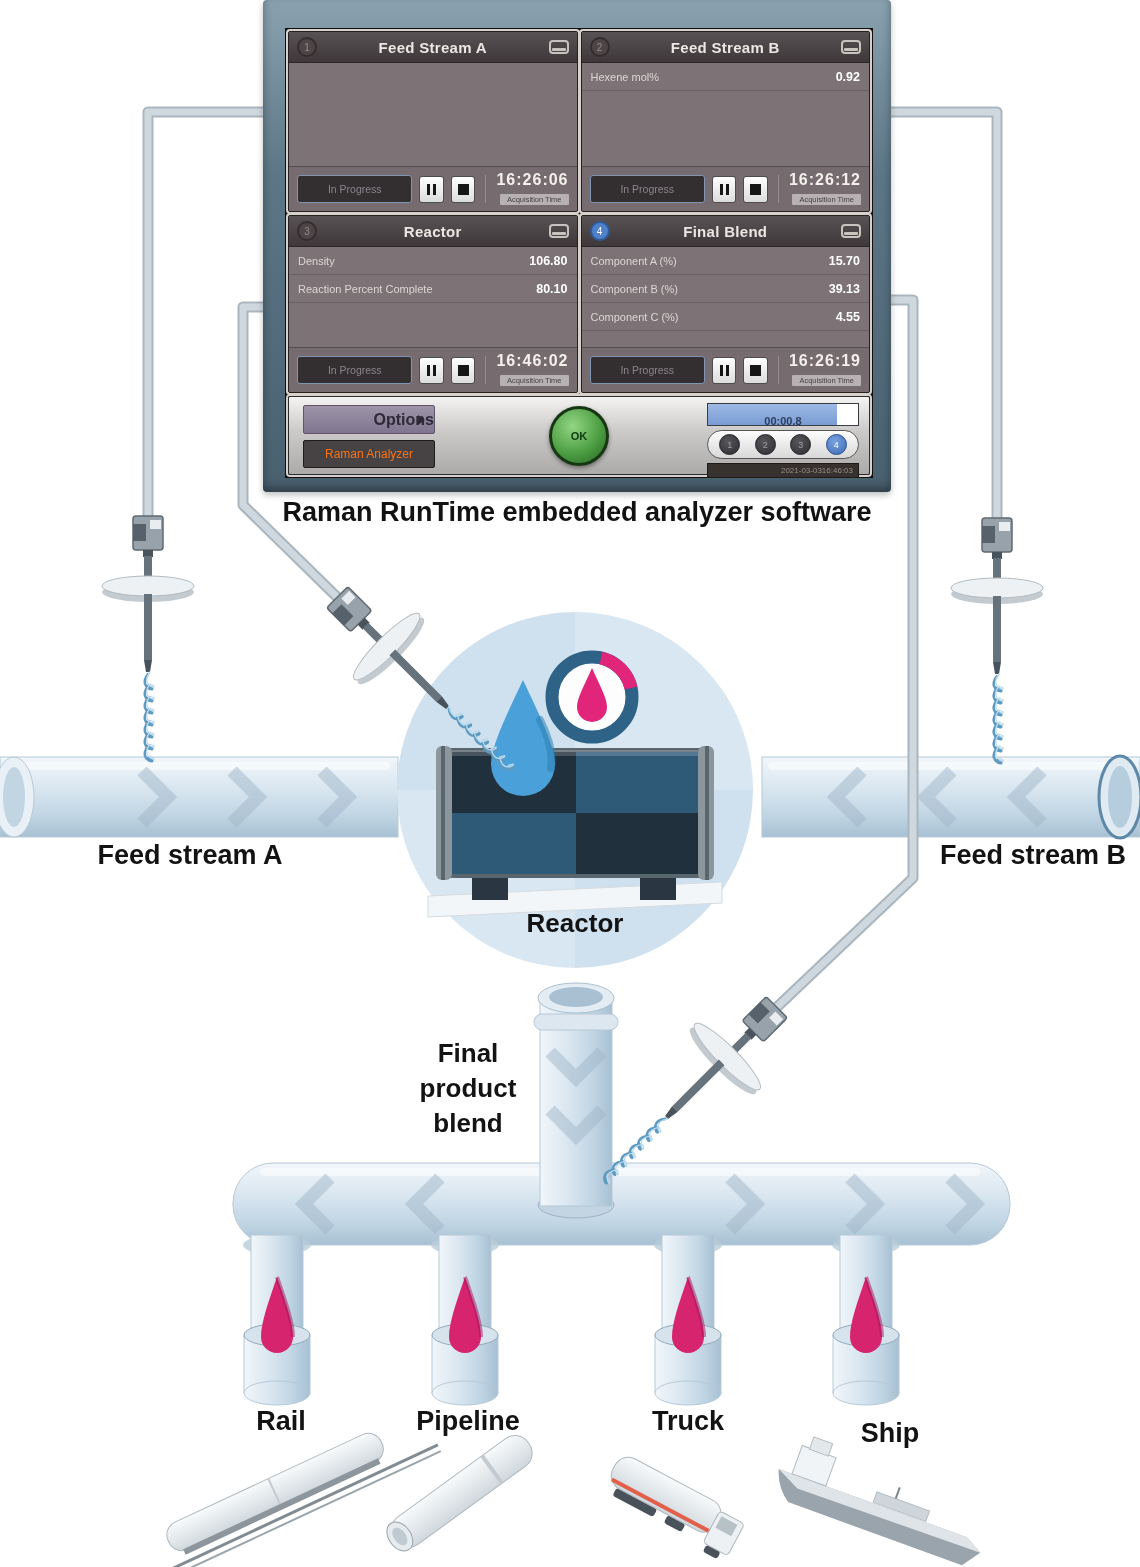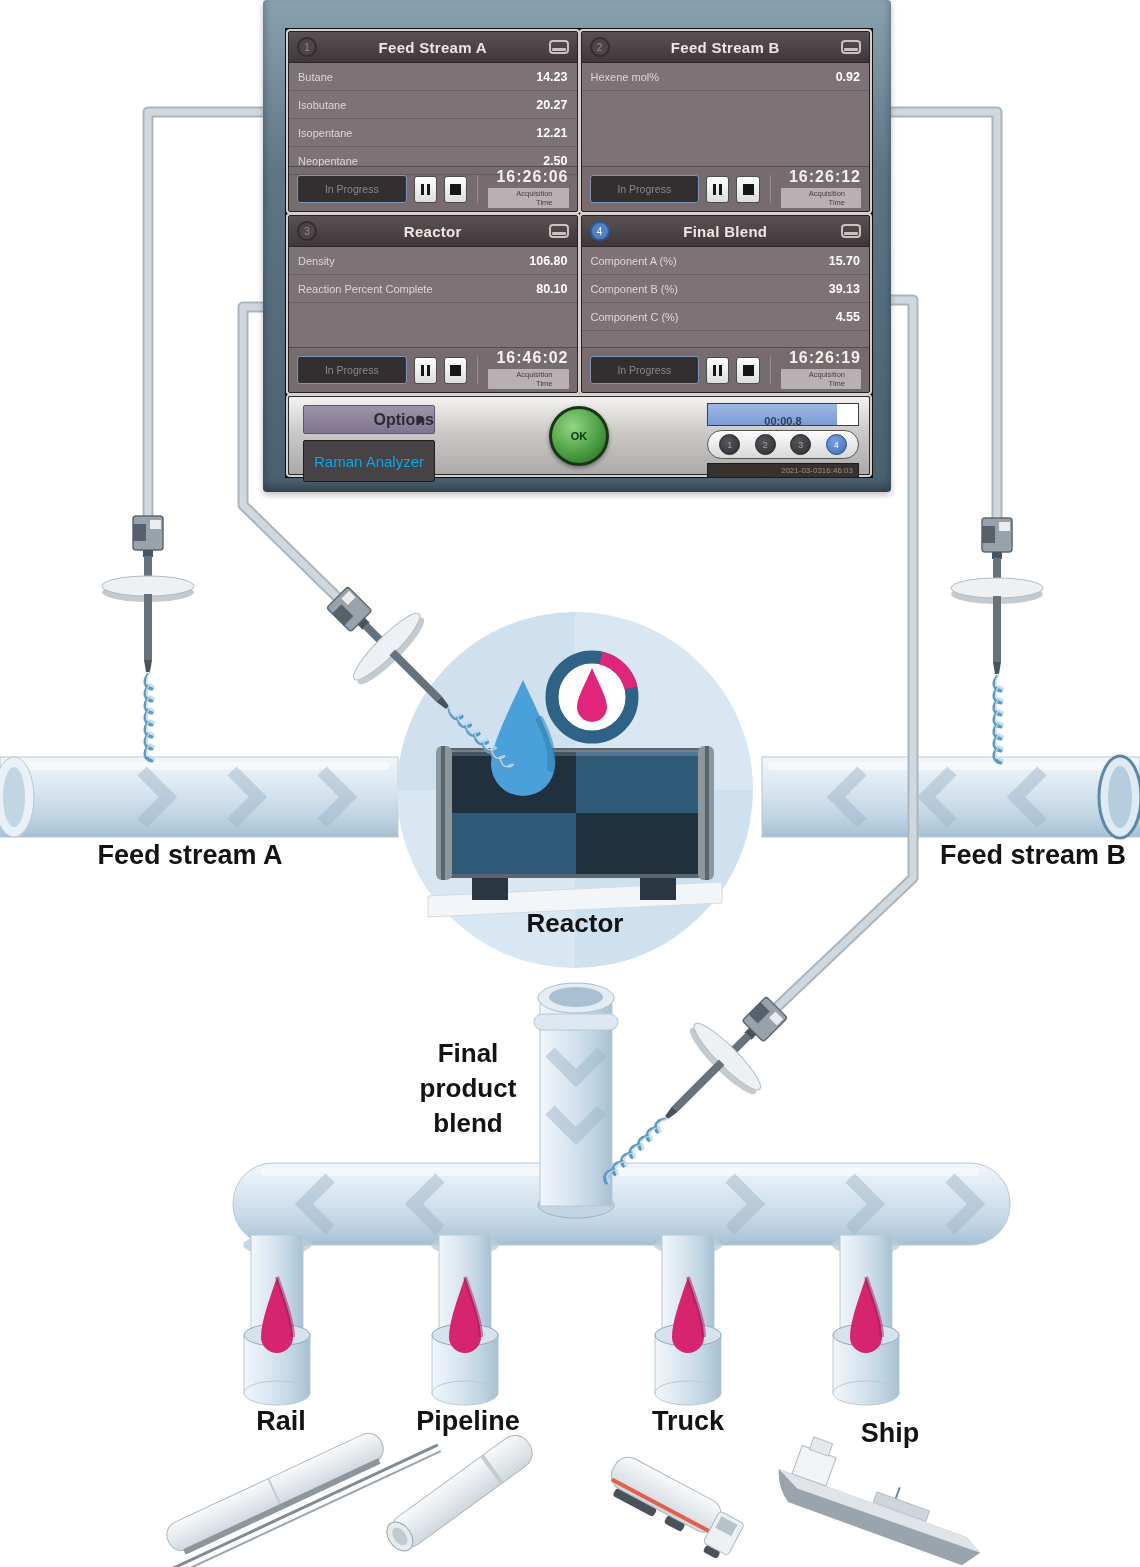--- a/index.html
+++ b/index.html
@@ -37,32 +37,32 @@
   .status-btn{width:116px;height:26px;background:#332e30;border:1px solid #7e95b5;border-radius:3px;
               color:#8b858d;font-size:10.5px;display:flex;align-items:center;justify-content:center;}
   .ctl{width:25px;height:27px;background:linear-gradient(#ffffff,#dcdcdc);border:1px solid #4d4d4d;
        border-radius:3px;margin-left:7px;display:flex;align-items:center;justify-content:center;box-sizing:border-box;}
   .pause-bars{width:3px;height:11px;background:#161616;box-shadow:6px 0 0 #161616;transform:translateX(-3px);}
   .stop-square{width:11px;height:11px;background:#161616;}
   .fdiv{width:1px;height:28px;background:#958d90;margin:0 10px;}
   .time-wrap{margin-left:auto;text-align:right;}
   .time{color:#f4f0ec;font-size:16px;font-weight:bold;letter-spacing:1px;line-height:1;}
   .time-chip{display:inline-block;margin-top:3px;background:#b7b1b3;color:#453f41;font-size:7.5px;
-             padding:1px 16px;border-radius:1px;}
+             padding:1px 7px;border-radius:1px;}
 
   .bottombar{grid-column:1/3;position:relative;border:1px solid #2c2c2c;border-radius:2px;
              box-shadow:0 0 0 2px #d6d1cd;
              background:linear-gradient(180deg,#f4f3f1,#cbcac8 45%,#abaaa8);}
   .options-btn{position:absolute;left:14px;top:8px;width:132px;height:29px;
                background:linear-gradient(180deg,#9d94a8,#7f7590);border:1px solid #5d5568;border-radius:2px;
                color:#2e2937;font-size:16px;font-weight:bold;display:flex;align-items:center;justify-content:flex-end;box-sizing:border-box;}
   .options-arrow{position:absolute;right:9px;width:0;height:0;border-left:7px solid #2e2937;
                  border-top:5px solid transparent;border-bottom:5px solid transparent;}
-  .raman-btn{position:absolute;left:14px;top:43px;width:132px;height:42px;background:#474244;
-             border:1px solid #1f1c1d;border-radius:2px;color:#0ea5e9;font-size:15px;
+  .raman-btn{position:absolute;left:14px;top:43px;width:132px;height:28px;background:#474244;
+             border:1px solid #1f1c1d;border-radius:2px;color:#f97316;font-size:12px;
              display:flex;align-items:center;justify-content:center;box-sizing:border-box;}
   .ok-btn{position:absolute;left:50%;top:9px;transform:translateX(-50%);width:60px;height:60px;border-radius:50%;
           background:radial-gradient(circle at 38% 32%,#93d584,#4d9f43 55%,#2c6e2a 92%);
           border:3px solid #173614;color:#103a10;font-size:11px;font-weight:bold;
           display:flex;align-items:center;justify-content:center;box-sizing:border-box;
           box-shadow:0 2px 4px rgba(0,0,0,.4);text-align:center;}
   .right-cluster{position:absolute;right:10px;top:6px;width:152px;}
   .progress{position:relative;height:23px;background:#fff;border:1px solid #3c3c44;box-sizing:border-box;}
   .progress-fill{position:absolute;left:0;top:0;bottom:0;width:86%;
                  background:linear-gradient(180deg,#9db9e4,#7a9cd4);}
@@ -271,38 +271,20 @@
 
   <div class="monitor">
     <div class="screen">
 
       <div class="panel">
         <div class="panel-header">
           <div class="badge">1</div>
           <div class="panel-title">Feed Stream A</div>
           <div class="panel-icon"></div>
         </div>
-        <div class="rows">
-          <div class="row">
-            <span class="lbl">Butane</span>
-            <span class="val">14.23</span>
-          </div>
-          <div class="row">
-            <span class="lbl">Isobutane</span>
-            <span class="val">20.27</span>
-          </div>
-          <div class="row">
-            <span class="lbl">Isopentane</span>
-            <span class="val">12.21</span>
-          </div>
-          <div class="row">
-            <span class="lbl">Neopentane</span>
-            <span class="val">2.50</span>
-          </div>
-        </div>
         <div class="panel-footer">
           <div class="status-btn">In Progress</div>
           <div class="ctl">
               <span class="pause-bars"></span>
             </div>
           <div class="ctl">
               <span class="stop-square"></span>
             </div>
           <div class="fdiv"></div>
           <div class="time-wrap">
@@ -428,20 +410,21 @@
           </div>
           <div class="statusline">
             <span>2021-03-03</span>
             <span>16:46:03</span>
           </div>
         </div>
       </div>
     </div>
   </div>
 
+  <div class="caption">Raman RunTime embedded analyzer software</div>
 
   <div class="dlabel lbl-feed-a">Feed stream A</div>
   <div class="dlabel lbl-feed-b">Feed stream B</div>
   <div class="dlabel lbl-reactor">Reactor</div>
   <div class="dlabel lbl-final">
     <div>Final</div>
     <div>product</div>
     <div>blend</div>
   </div>
   <div class="dlabel lbl-out" style="left:191px;">Rail</div>

